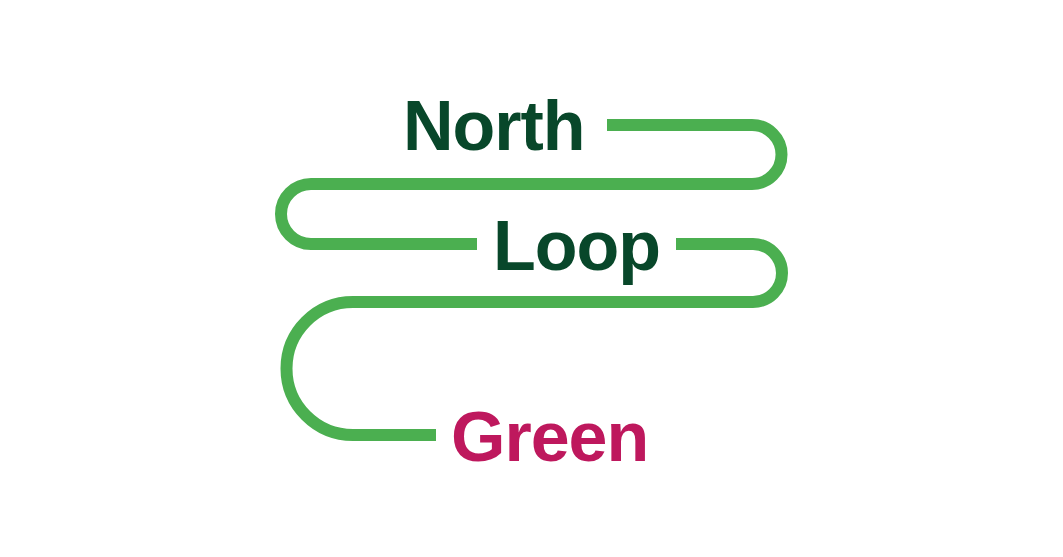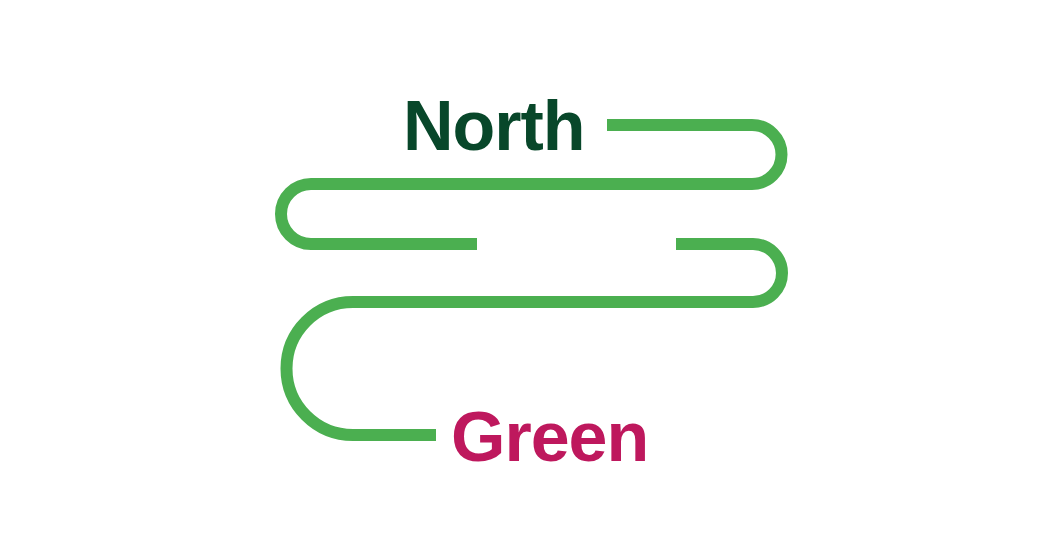--- a/index.html
+++ b/index.html
@@ -47,14 +47,15 @@
              L477 244
              M676 244
              L753 244
              A29 29 0 0 1 753 302
              L353 302
              A66 66 0 0 0 353 435
              L436 435" fill="none" stroke="#4BAF50" stroke-width="12" stroke-linecap="butt" stroke-linejoin="round"></path>
   </svg>
 
   <div class="word word-north" style="color:#08472A;">North</div>
+  <div class="word word-loop" style="color:#08472A;">Loop</div>
   <div class="word word-green" style="color:#be185d;">Green</div>
 </div>
 
 </body></html>

